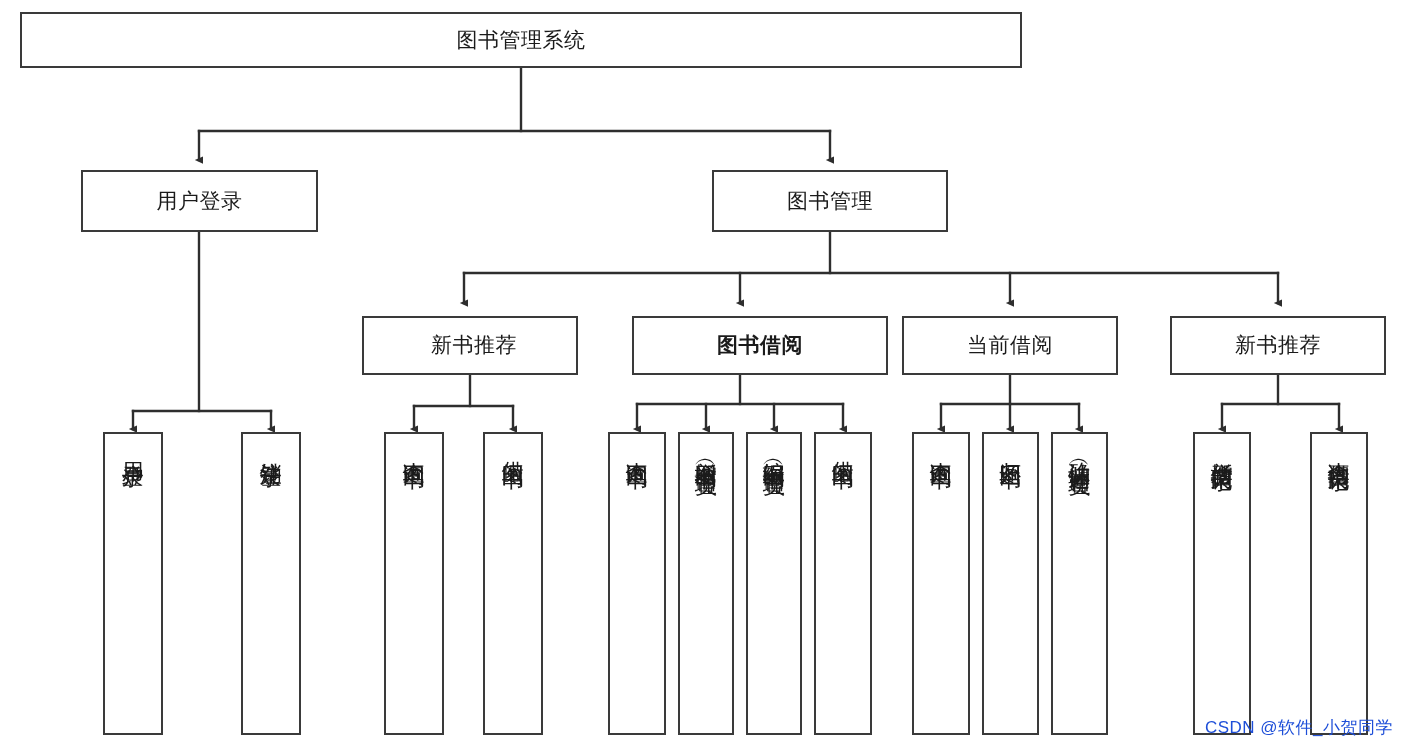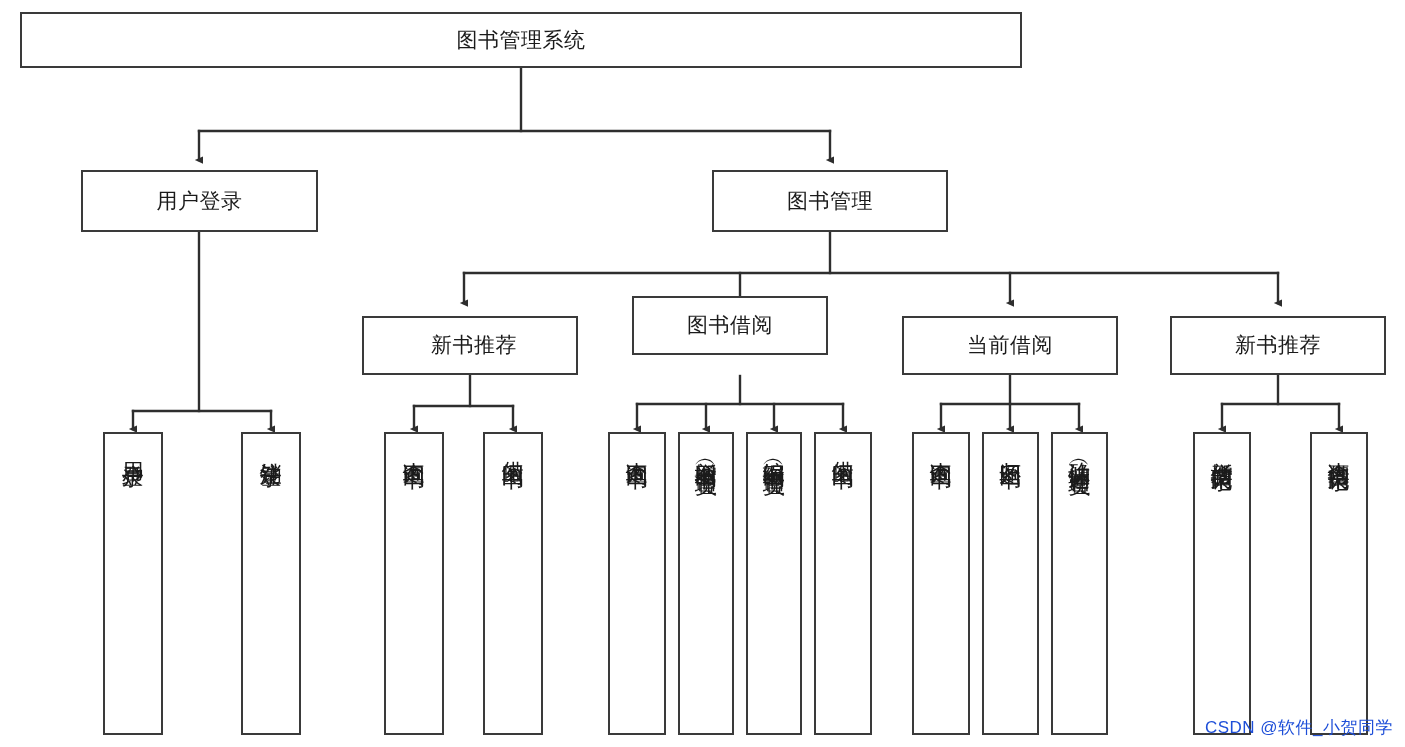--- a/index.html
+++ b/index.html
@@ -137,21 +137,21 @@
   <div class="node h" style="left:81px; top:170px; width:237px; height:62px;">
     <span class="label">用户登录</span>
   </div>
   <div class="node h" style="left:712px; top:170px; width:236px; height:62px;">
     <span class="label">图书管理</span>
   </div>
 
   <div class="node h" style="left:362px; top:316px; width:216px; height:59px;padding-left:8px;">
     <span class="label">新书推荐</span>
   </div>
-  <div class="node h" style="left:632px; top:296px; width:196px; height:59px;">
+  <div class="node h" style="left:632px; top:316px; width:256px; height:59px;font-weight:bold;">
     <span class="label">图书借阅</span>
   </div>
   <div class="node h" style="left:902px; top:316px; width:216px; height:59px;font-family:Liberation Serif, serif;">
     <span class="label">当前借阅</span>
   </div>
   <div class="node h" style="left:1170px; top:316px; width:216px; height:59px;">
     <span class="label">新书推荐</span>
   </div>
 
   <div class="node v" style="left:103px; top:432px; width:60px; height:303px;">

